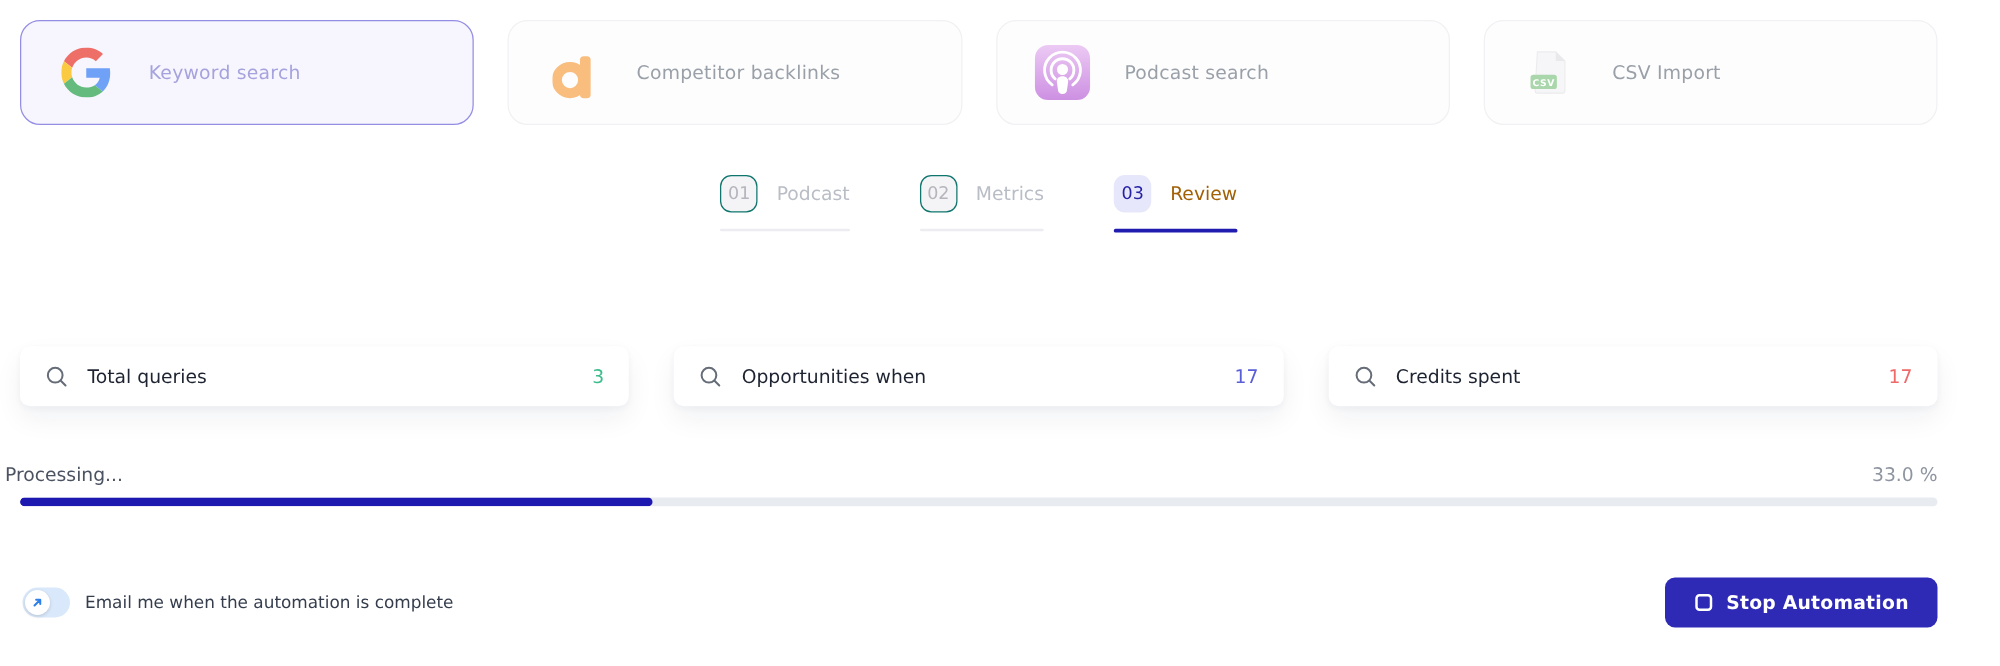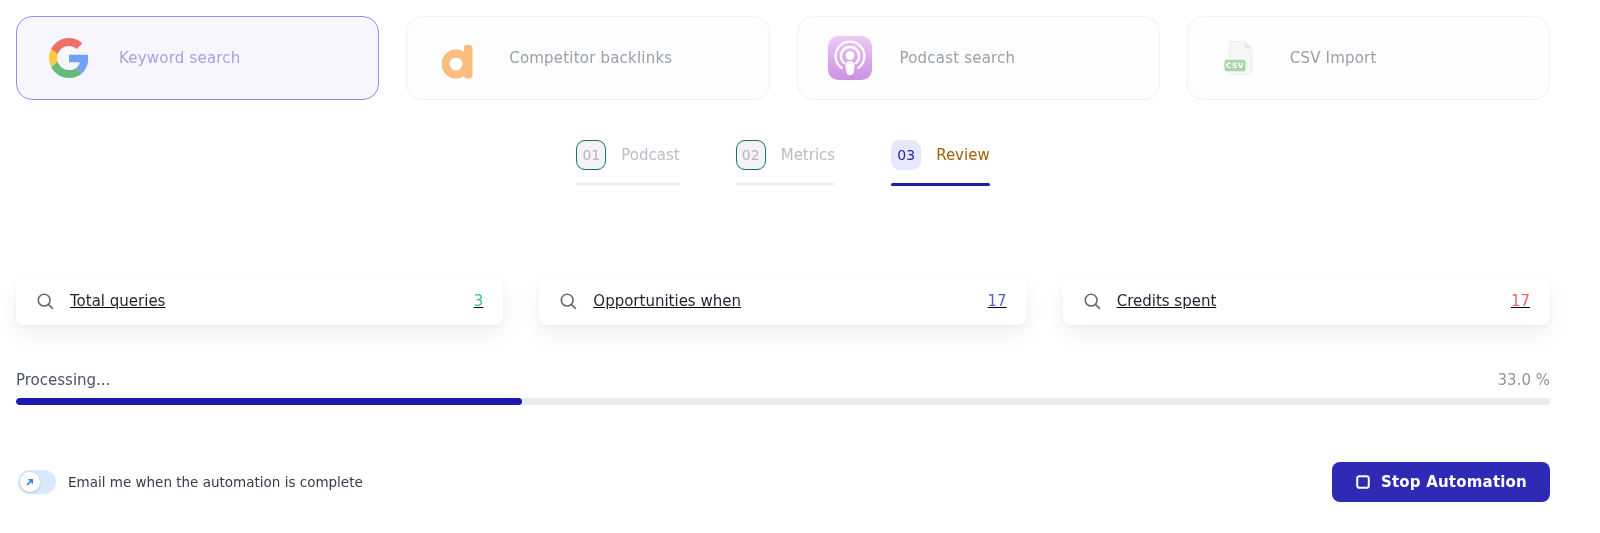--- a/index.html
+++ b/index.html
@@ -25,26 +25,26 @@
   .step-label{font-size:15px;color:#b9bdc6;}
   .step-underline{height:2px;background:#ececf1;margin-top:13px;border-radius:2px;}
   .step.active .step-num{background:#e7e7fb;border-color:#e7e7fb;color:#2522a6;}
   .step.active .step-label{color:#a16207;}
   .step.active .step-underline{height:3px;background:#1f1caf;}
 
   
   .stats{position:absolute;top:277px;left:16px;right:50px;display:flex;gap:36px;}
   .stat-card{flex:1;height:48px;background:#ffffff;border-radius:8px;display:flex;align-items:center;
         padding:0 20px;box-sizing:border-box;
-        box-shadow:0 10px 22px rgba(25,35,65,.06),0 2px 5px rgba(25,35,65,.04);text-decoration:underline;}
+        box-shadow:0 10px 22px rgba(25,35,65,.06),0 2px 5px rgba(25,35,65,.04);}
   .stat-label{font-size:15px;color:#1d2330;margin-left:15px;}
   .stat-value{margin-left:auto;font-size:15px;}
 
   
-  .progress-head{position:absolute;top:371px;left:16px;right:50px;display:flex;justify-content:space-between;}
+  .progress-head{position:absolute;top:371px;left:4px;right:50px;display:flex;justify-content:space-between;}
   .progress-status{font-size:15px;color:#4b5261;}
   .progress-pct{font-size:15px;color:#8f95a0;}
   .progress-track{position:absolute;top:398px;left:16px;right:50px;height:7px;border-radius:4px;
         background:#e8ecf1;overflow:hidden;}
   .progress-fill{height:100%;background:#1d18b0;border-radius:4px;}
 
   
   .footer{position:absolute;top:462px;left:18px;right:50px;height:40px;display:flex;align-items:center;}
   .toggle{width:38px;height:24px;border-radius:12px;background:#d9e8fa;position:relative;cursor:pointer;flex:0 0 auto;}
   .knob{position:absolute;top:2px;left:2px;width:20px;height:20px;border-radius:50%;background:#ffffff;

